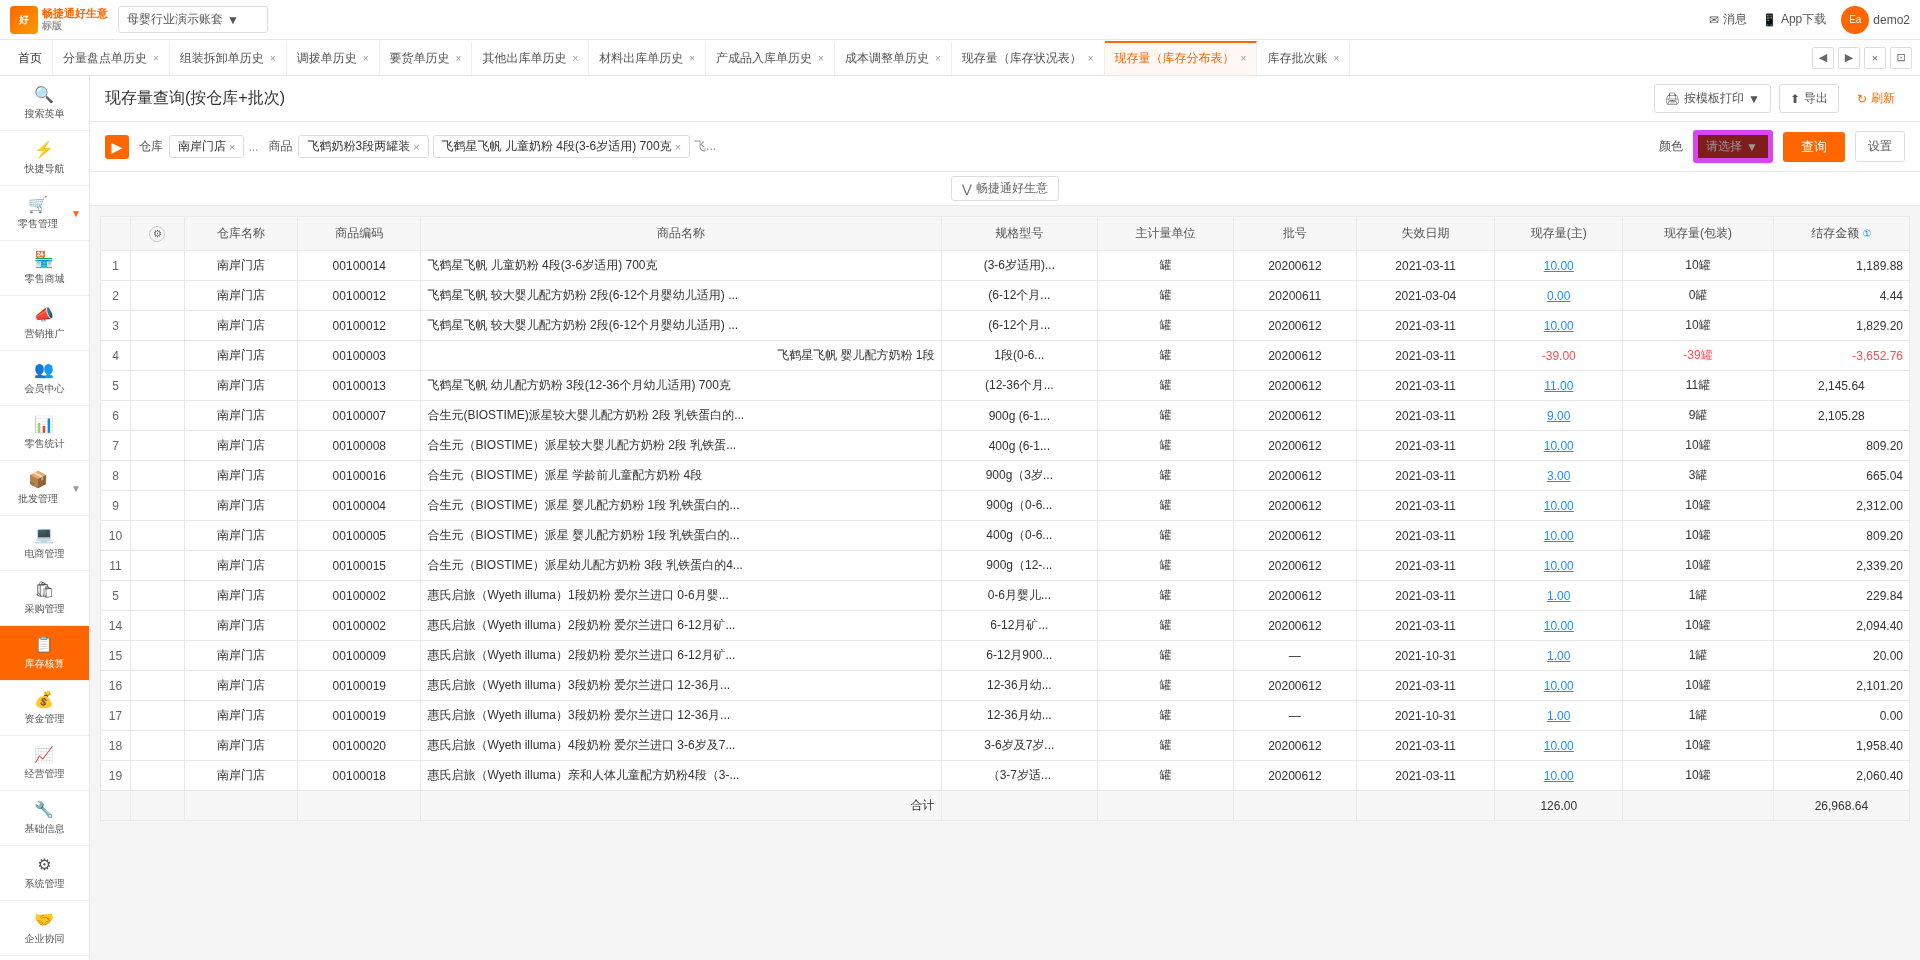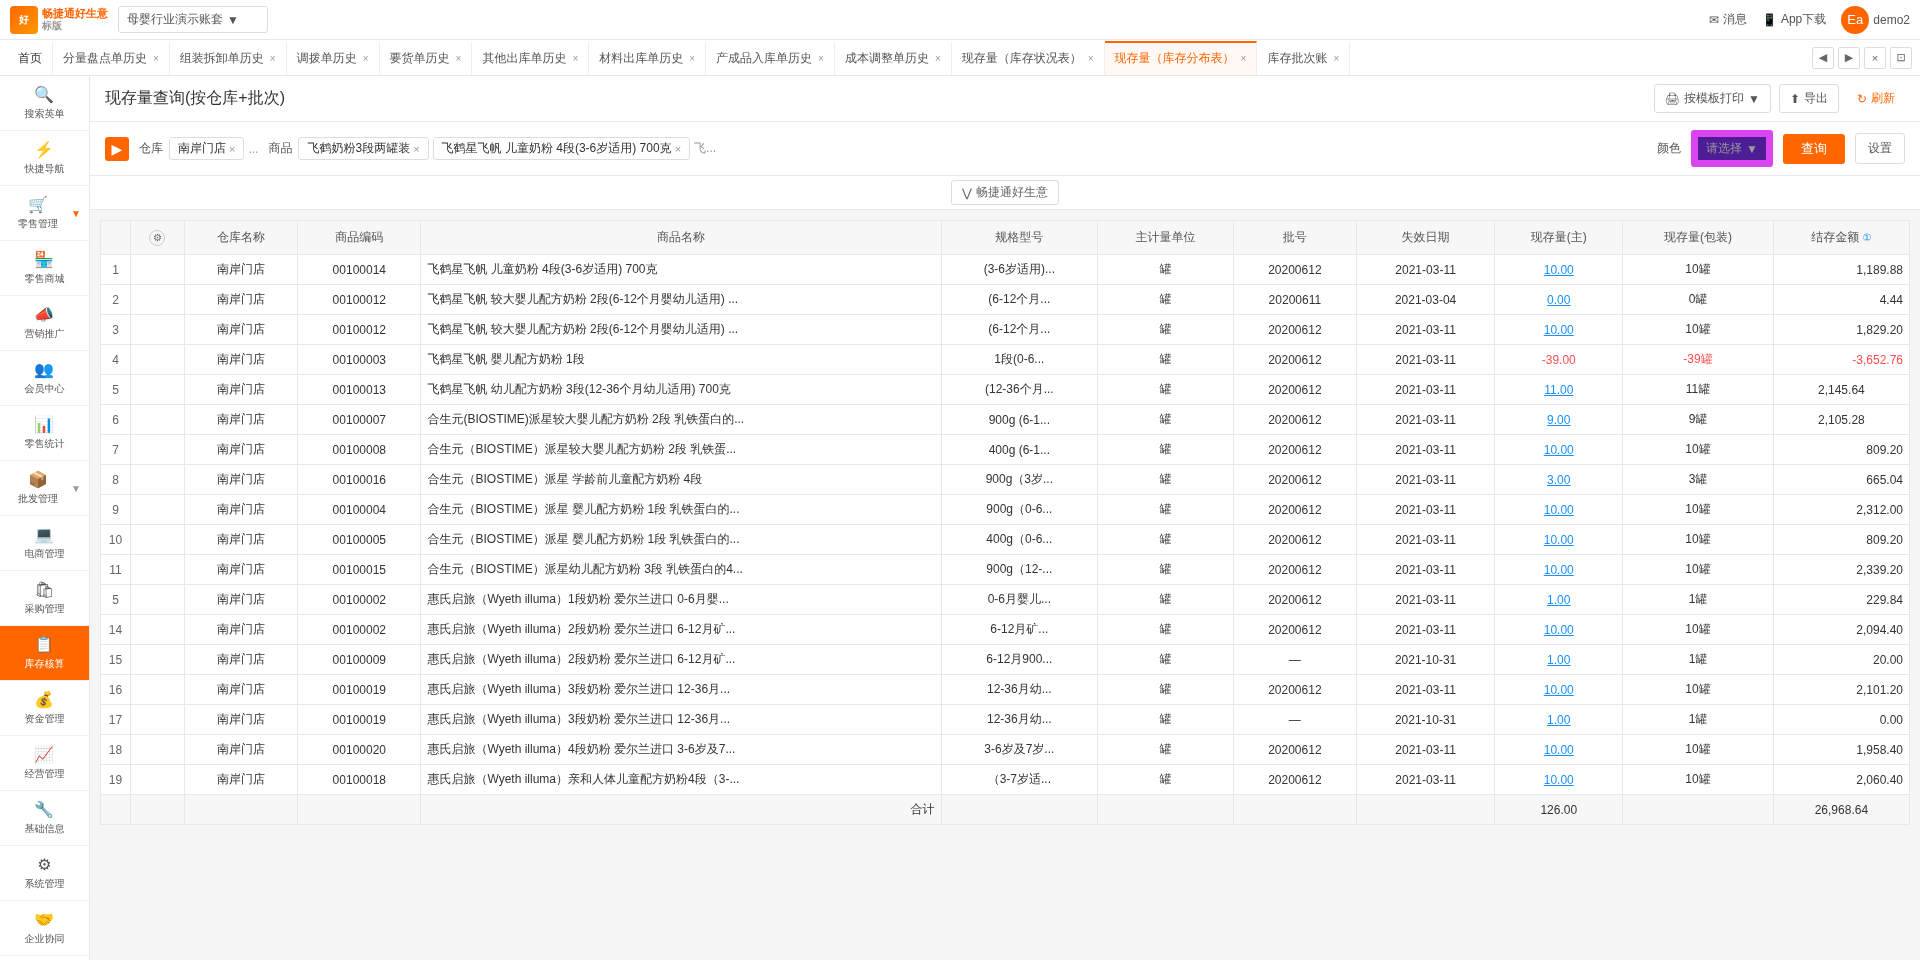--- a/index.html
+++ b/index.html
@@ -6,21 +6,21 @@
     body { font-family: 'Microsoft YaHei', Arial, sans-serif; font-size: 12px; background: #f5f5f5; color: #333; height: 960px; overflow: hidden; display: flex; flex-direction: column; }
 
     
     .top-bar { background: #fff; height: 40px; display: flex; align-items: center; border-bottom: 1px solid #e8e8e8; padding: 0 10px; gap: 10px; flex-shrink: 0; }
     .logo { display: flex; align-items: center; gap: 4px; font-size: 13px; color: #ff6600; font-weight: bold; min-width: 80px; }
     .logo-icon { width: 28px; height: 28px; background: linear-gradient(135deg, #ff6600, #ff9900); border-radius: 4px; display: flex; align-items: center; justify-content: center; color: white; font-size: 10px; }
     .top-dropdown { display: flex; align-items: center; gap: 4px; padding: 4px 8px; border: 1px solid #ddd; border-radius: 3px; cursor: pointer; color: #555; font-size: 12px; min-width: 150px; }
     .top-spacer { flex: 1; }
     .top-actions { display: flex; align-items: center; gap: 15px; color: #555; font-size: 12px; }
     .top-action { display: flex; align-items: center; gap: 4px; cursor: pointer; }
-    .avatar { width: 28px; height: 28px; background: #ff6600; border-radius: 50%; display: flex; align-items: center; justify-content: center; color: white; font-size: 13px; }
+    .avatar { width: 28px; height: 28px; background: #ff6600; border-radius: 50%; display: flex; align-items: center; justify-content: center; color: white; font-size: 10px; }
 
     
     .tab-bar { background: #fff; border-bottom: 1px solid #e8e8e8; display: flex; align-items: center; padding: 0 8px; overflow: hidden; flex-shrink: 0; height: 36px; }
     .tab { display: flex; align-items: center; gap: 4px; padding: 0 10px; height: 34px; border-right: 1px solid #eee; cursor: pointer; white-space: nowrap; font-size: 12px; color: #555; border-top: 2px solid transparent; }
     .tab:first-child { color: #333; font-weight: 500; }
     .tab.active { color: #ff6600; border-top-color: #ff6600; background: #fff8f5; }
     .tab-close { color: #999; font-size: 10px; cursor: pointer; margin-left: 2px; }
     .tab-bar-actions { display: flex; align-items: center; gap: 4px; margin-left: auto; }
     .tab-bar-btn { width: 22px; height: 22px; display: flex; align-items: center; justify-content: center; cursor: pointer; color: #666; border: 1px solid #ddd; border-radius: 2px; font-size: 11px; }
 
@@ -50,21 +50,21 @@
     .filter-bar { background: #fff; padding: 8px 15px; border-bottom: 1px solid #e8e8e8; display: flex; align-items: center; gap: 10px; flex-shrink: 0; flex-wrap: wrap; }
     .filter-toggle { width: 24px; height: 24px; background: #ff6600; color: white; border-radius: 3px; display: flex; align-items: center; justify-content: center; cursor: pointer; font-size: 14px; flex-shrink: 0; }
     .filter-group { display: flex; align-items: center; gap: 6px; }
     .filter-label { color: #555; font-size: 12px; flex-shrink: 0; }
     .filter-tags { display: flex; align-items: center; gap: 4px; flex-wrap: wrap; }
     .filter-tag { display: flex; align-items: center; gap: 3px; padding: 2px 8px; background: #fff; border: 1px solid #ddd; border-radius: 3px; font-size: 12px; color: #333; }
     .filter-tag-close { color: #999; cursor: pointer; font-size: 11px; }
     .filter-more { color: #999; font-size: 12px; cursor: pointer; }
     .filter-spacer { flex: 1; }
     .filter-color-label { color: #555; font-size: 12px; }
-    .filter-color-select { display: flex; align-items: center; gap: 4px; padding: 3px 8px; border: 7px solid #d946ef; border-radius: 3px; background: #4c1d95; cursor: pointer; font-size: 12px; min-width: 80px; color: #999; }
+    .filter-color-select { display: flex; align-items: center; gap: 4px; padding: 3px 8px; border: 5px solid #d946ef; border-radius: 3px; background: #7f1d1d; cursor: pointer; font-size: 12px; min-width: 80px; color: #999; }
     .btn-query { background: #ff6600; color: white; border: none; padding: 6px 18px; border-radius: 3px; cursor: pointer; font-size: 13px; }
     .btn-setting { background: white; color: #555; border: 1px solid #ddd; padding: 6px 12px; border-radius: 3px; cursor: pointer; font-size: 12px; }
 
     .expand-bar { background: #fff; padding: 4px 15px; border-bottom: 1px solid #e8e8e8; display: flex; align-items: center; justify-content: center; flex-shrink: 0; }
     .expand-btn { display: flex; align-items: center; gap: 4px; color: #666; font-size: 12px; cursor: pointer; padding: 3px 10px; border: 1px solid #ddd; border-radius: 3px; }
 
     
     .table-area { flex: 1; overflow: auto; padding: 10px; }
     .data-table { width: 100%; border-collapse: collapse; background: #fff; font-size: 12px; }
     .data-table th { background: #f7f7f7; padding: 8px 6px; text-align: center; border: 1px solid #e8e8e8; color: #555; font-weight: 500; white-space: nowrap; }
@@ -366,21 +366,21 @@
               <td>2021-03-11</td>
               <td><span class="td-link">10.00</span></td>
               <td>10罐</td>
               <td style="text-align: right;">1,829.20</td>
             </tr>
             <tr>
               <td class="row-num">4</td>
               <td></td>
               <td>南岸门店</td>
               <td>00100003</td>
-              <td style="text-align: left; max-width: 280px; overflow: hidden; text-overflow: ellipsis; white-space: nowrap;">飞鹤星飞帆 婴儿配方奶粉 1段</td>
+              <td style="text-align: right; max-width: 280px; overflow: hidden; text-overflow: ellipsis; white-space: nowrap;">飞鹤星飞帆 婴儿配方奶粉 1段</td>
               <td>1段(0-6...</td>
               <td>罐</td>
               <td>20200612</td>
               <td>2021-03-11</td>
               <td><span class="td-red">-39.00</span></td>
               <td style="color: rgb(255, 77, 79);">-39罐</td>
               <td style="text-align: right; color: rgb(255, 77, 79);">-3,652.76</td>
             </tr>
             <tr>
               <td class="row-num">5</td>

